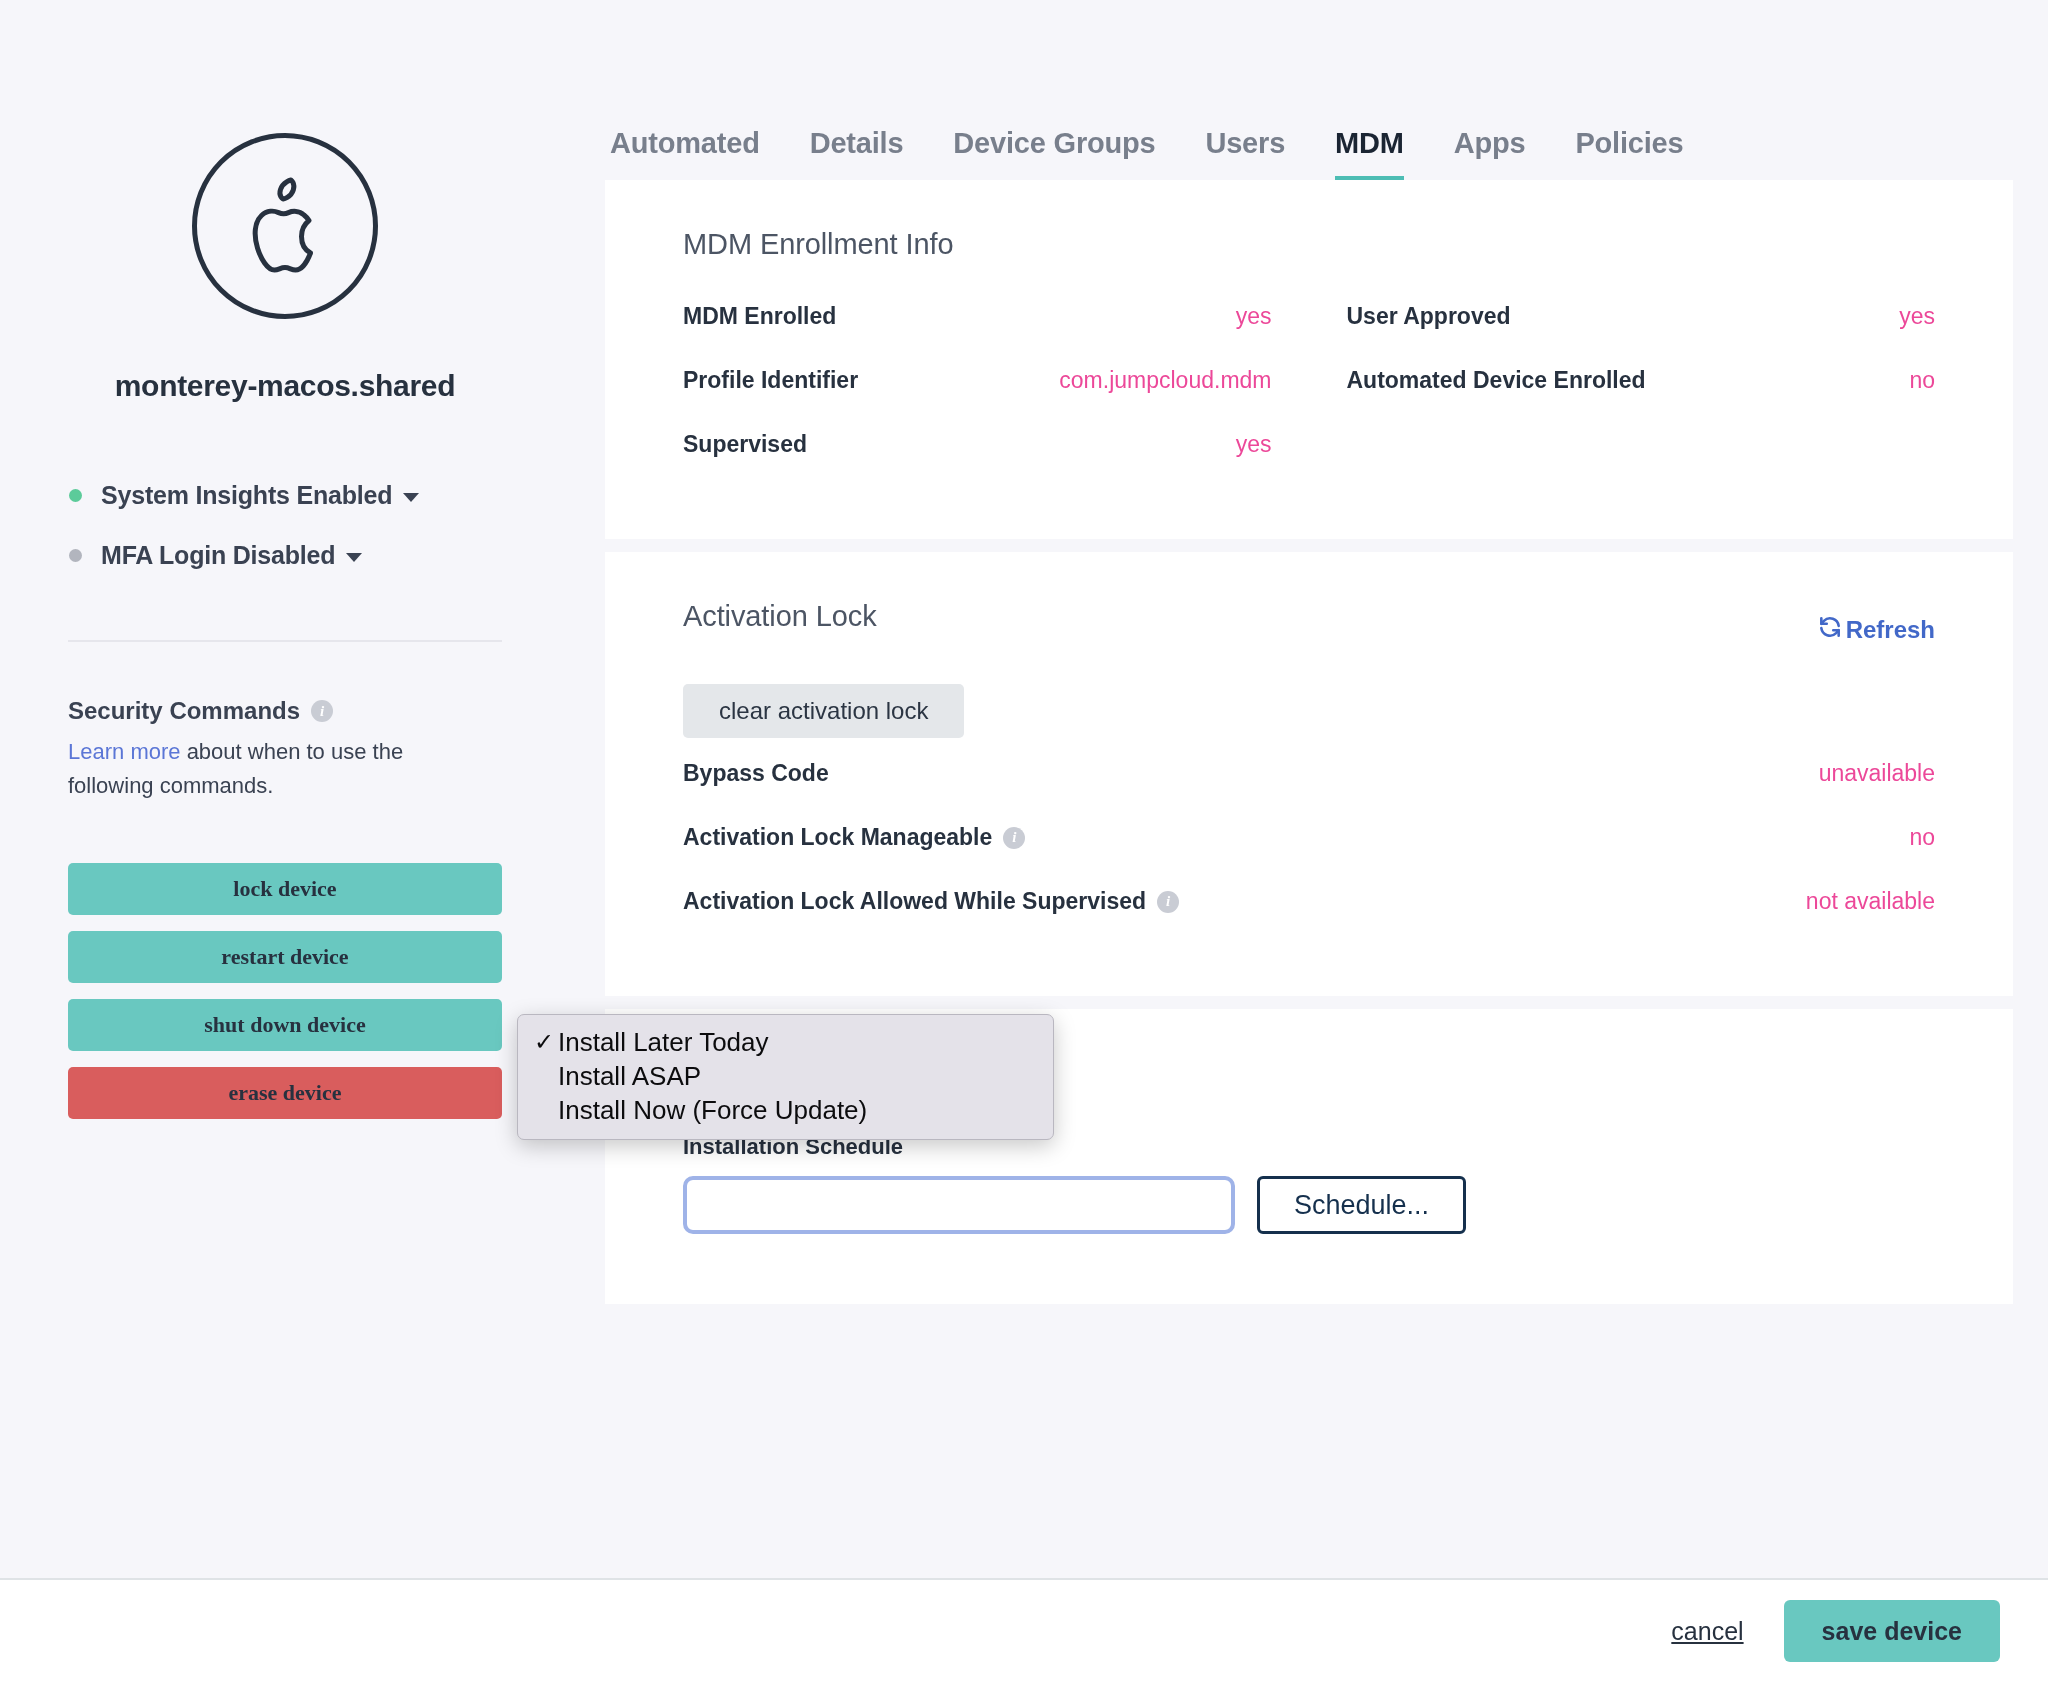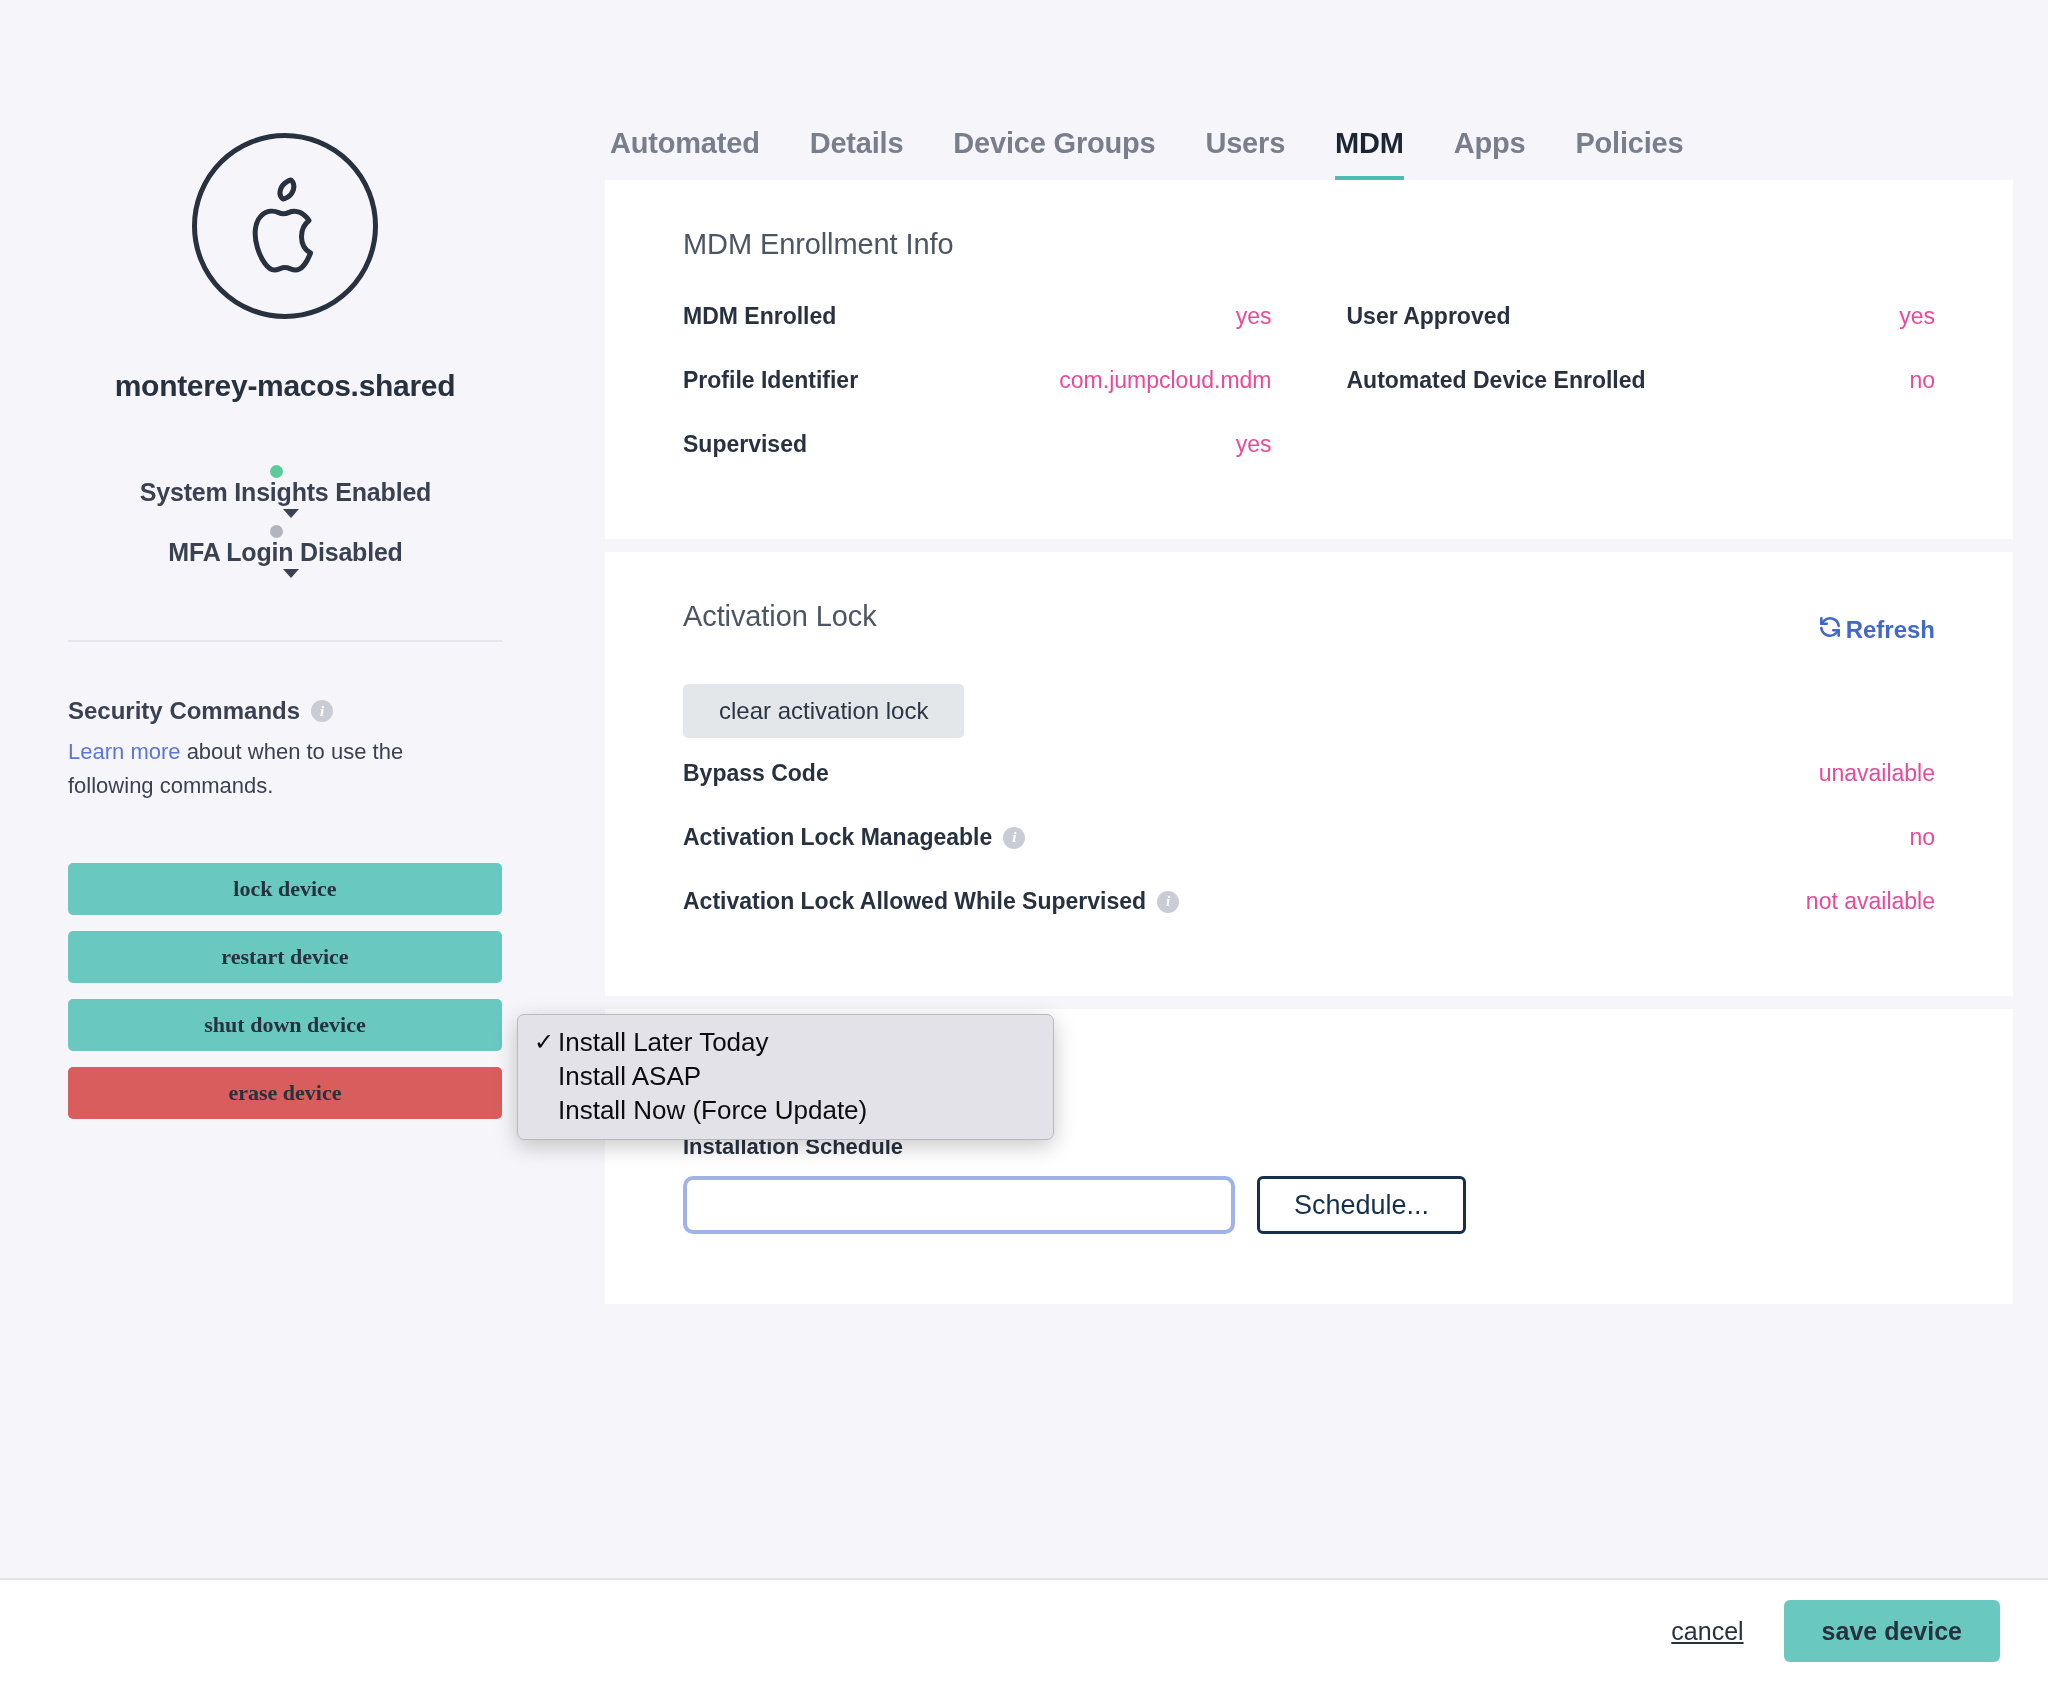--- a/index.html
+++ b/index.html
@@ -38,21 +38,21 @@
   }
   .device-name {
     margin-top: 50px;
     text-align: center;
     font-size: 30px; font-weight: bold; color: #27313f;
     letter-spacing: -0.3px;
   }
   .status-list { margin-top: 62px; padding-left: 1px; }
   .status-row {
     display: flex; align-items: center;
-    height: 60px; cursor: pointer; flex-direction: column;
+    height: 60px; cursor: pointer;
   }
   .status-dot {
     width: 13px; height: 13px; border-radius: 50%;
     margin-right: 19px; flex: none;
   }
   .status-dot.green { background: #5ccb9a; }
   .status-dot.grey  { background: #b2b5be; }
   .status-label {
     font-size: 25px; font-weight: 600; color: #3a4252;
     letter-spacing: -0.2px;

